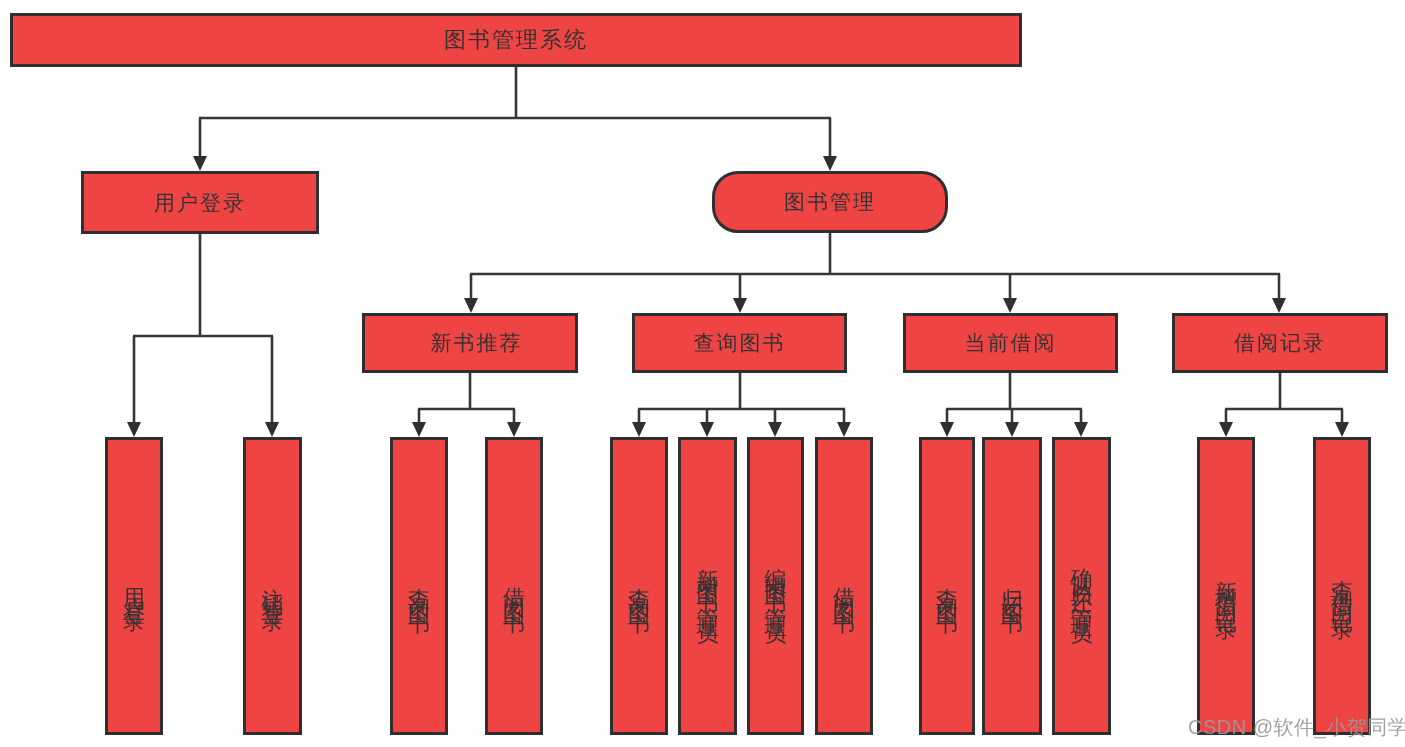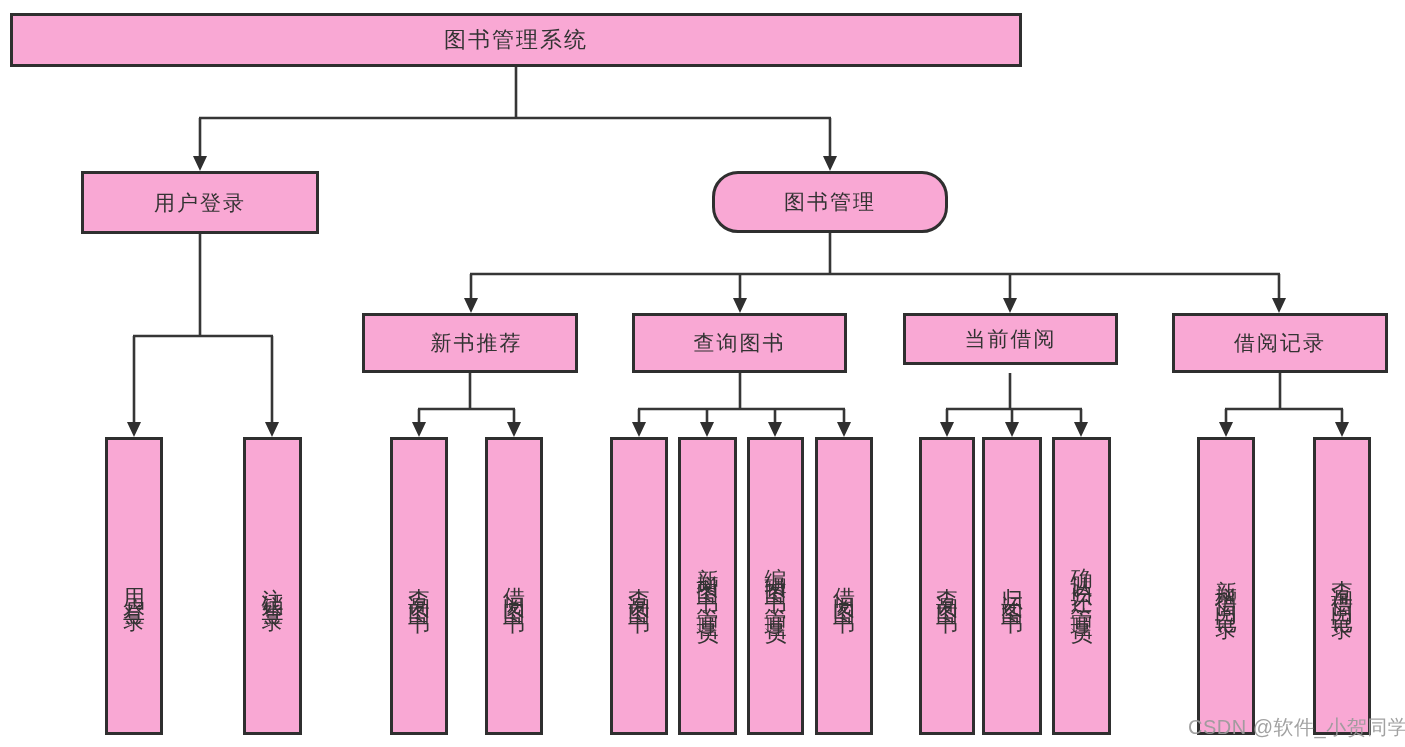--- a/index.html
+++ b/index.html
@@ -4,21 +4,21 @@
 <title>图书管理系统</title>
 <style>
   html,body { margin:0; padding:0; background:#ffffff; }
   .canvas {
     position:relative; width:1405px; height:747px; background:#ffffff;
     overflow:hidden; font-family:"Liberation Sans", sans-serif;
   }
   .wires { position:absolute; left:0; top:0; z-index:1; }
   .node {
     position:absolute; box-sizing:border-box; z-index:2;
-    border:3px solid #2f2f2f; background:#f9a8d4;
+    border:3px solid #2f2f2f; background:#ef4444;
     display:flex; align-items:center; justify-content:center;
     color:#333333;
   }
   .hbox { font-size:21px; letter-spacing:2px; }
   .root-box { font-size:22px; letter-spacing:2px; }
   .vbox span {
     writing-mode:vertical-rl; text-orientation:mixed;
     font-size:22px; letter-spacing:8px; color:#333333; line-height:1;
   }
   .watermark {
@@ -98,21 +98,21 @@
     </g>
   </svg>
 
   <div class="node root-box" style="left:10px; top:13px; width:1012px; height:54px;">图书管理系统</div>
 
   <div class="node hbox" style="left:81px; top:171px; width:238px; height:63px;">用户登录</div>
   <div class="node hbox" style="left:712px; top:171px; width:236px; height:62px;border-radius:26px;">图书管理</div>
 
   <div class="node hbox" style="left:362px; top:313px; width:216px; height:60px;padding-left:13px;">新书推荐</div>
   <div class="node hbox" style="left:632px; top:313px; width:215px; height:60px;">查询图书</div>
-  <div class="node hbox" style="left:903px; top:313px; width:215px; height:52px;">当前借阅</div>
+  <div class="node hbox" style="left:903px; top:313px; width:215px; height:60px;">当前借阅</div>
   <div class="node hbox" style="left:1172px; top:313px; width:216px; height:60px;">借阅记录</div>
 
   <div class="node vbox" style="left:105px; top:437px; width:58px; height:298px;">
     <span>用户登录</span>
   </div>
   <div class="node vbox" style="left:243px; top:437px; width:59px; height:298px;">
     <span>注销登录</span>
   </div>
 
   <div class="node vbox" style="left:390px; top:437px; width:58px; height:298px;">

